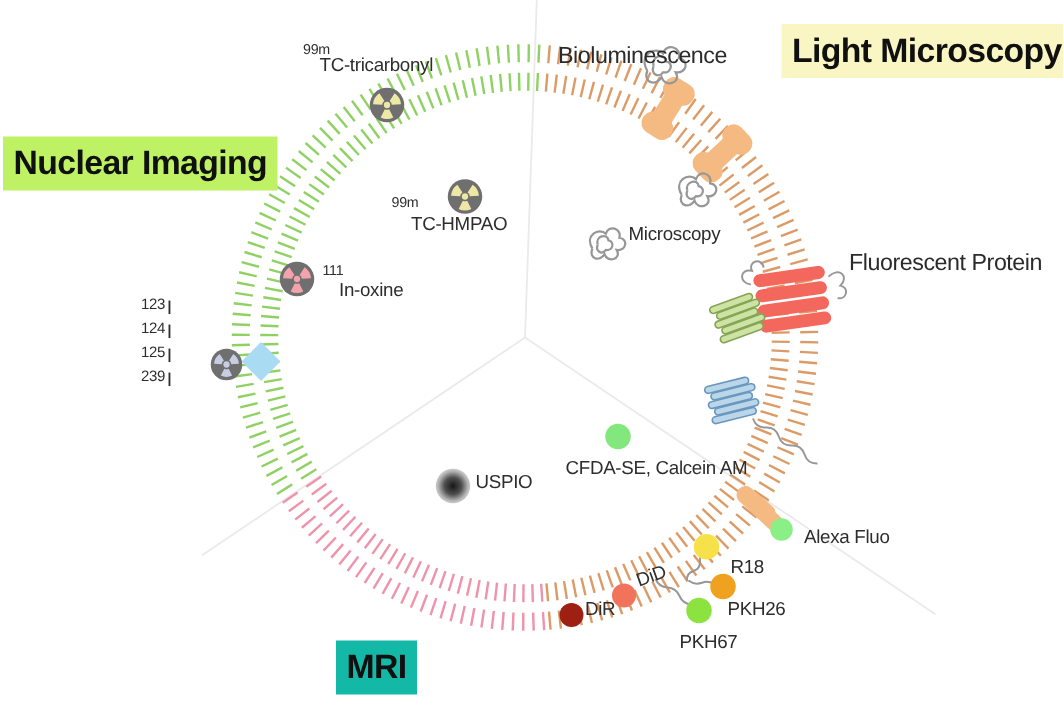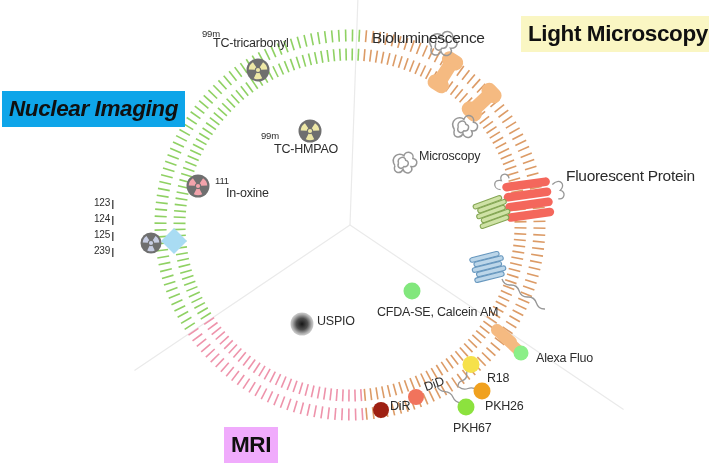--- a/index.html
+++ b/index.html
@@ -484,23 +484,23 @@
       </g>
       <circle cx="302" cy="324" r="11.5" fill="url(#uspioGrad)"></circle>
     </svg>
 
   <div class="title" style="left:372px;top:1px">Bioluminescence</div>
 
   <div class="hl" style="left: 521px; top: 16px; background-color: rgb(250, 246, 195);">Light Microscopy</div>
 
   <div class="title" style="left:566px;top:139px">Fluorescent Protein</div>
 
-  <div class="hl" style="left: 2px; top: 91px; background-color: #0ea5e9; font-style: italic;">Nuclear Imaging</div>
-
-  <div class="hl" style="left: 224px; top: 427px; background-color: #f0abfc;">MRI</div>
+  <div class="hl" style="left: 2px; top: 91px; background-color: #bef264;">Nuclear Imaging</div>
+
+  <div class="hl" style="left: 224px; top: 427px; background-color: #14b8a6;">MRI</div>
 
 
   <div class="lbl" style="left:202px;top:28px;width:110px;height:26px">
     <span class="sup abs" style="left:0;top:0">99m</span>
     <span class="abs" style="left:11px;top:8px">TC-tricarbonyl</span>
   </div>
 
   <div class="lbl" style="left:261px;top:130px;width:90px;height:28px">
     <span class="sup abs" style="left:0;top:0">99m</span>
     <span class="abs" style="left:13px;top:12px">TC-HMPAO</span>

